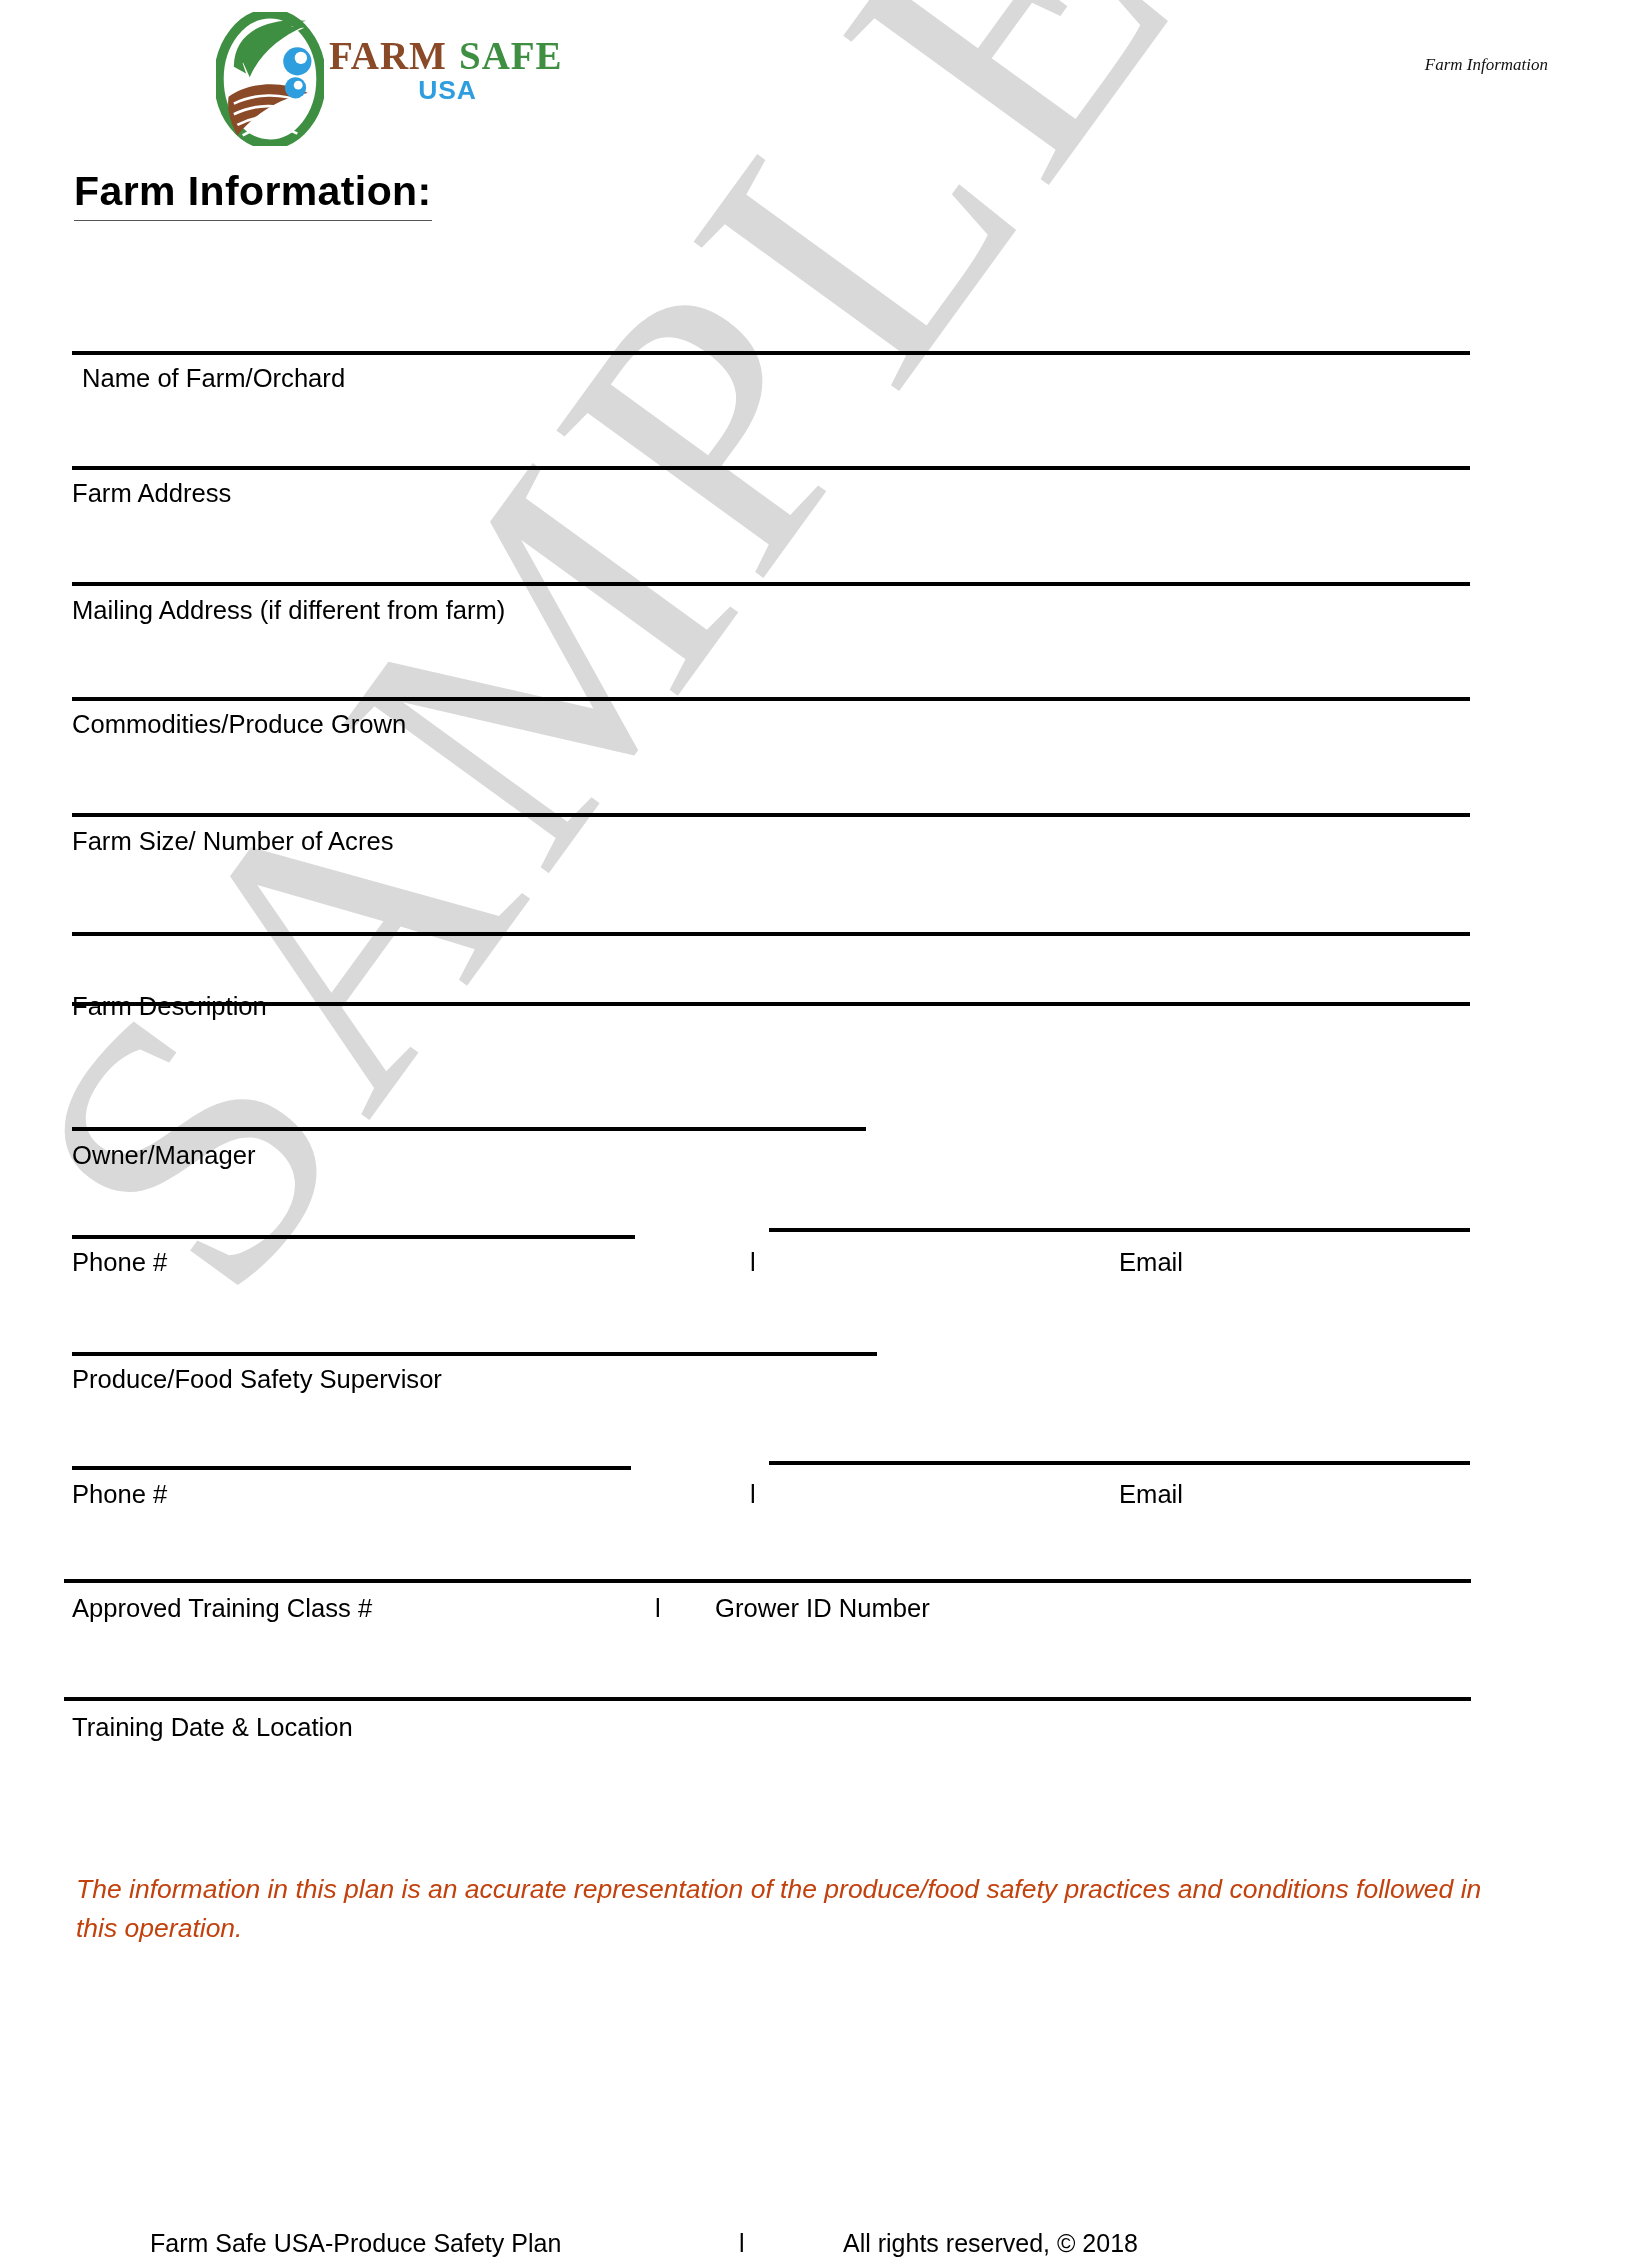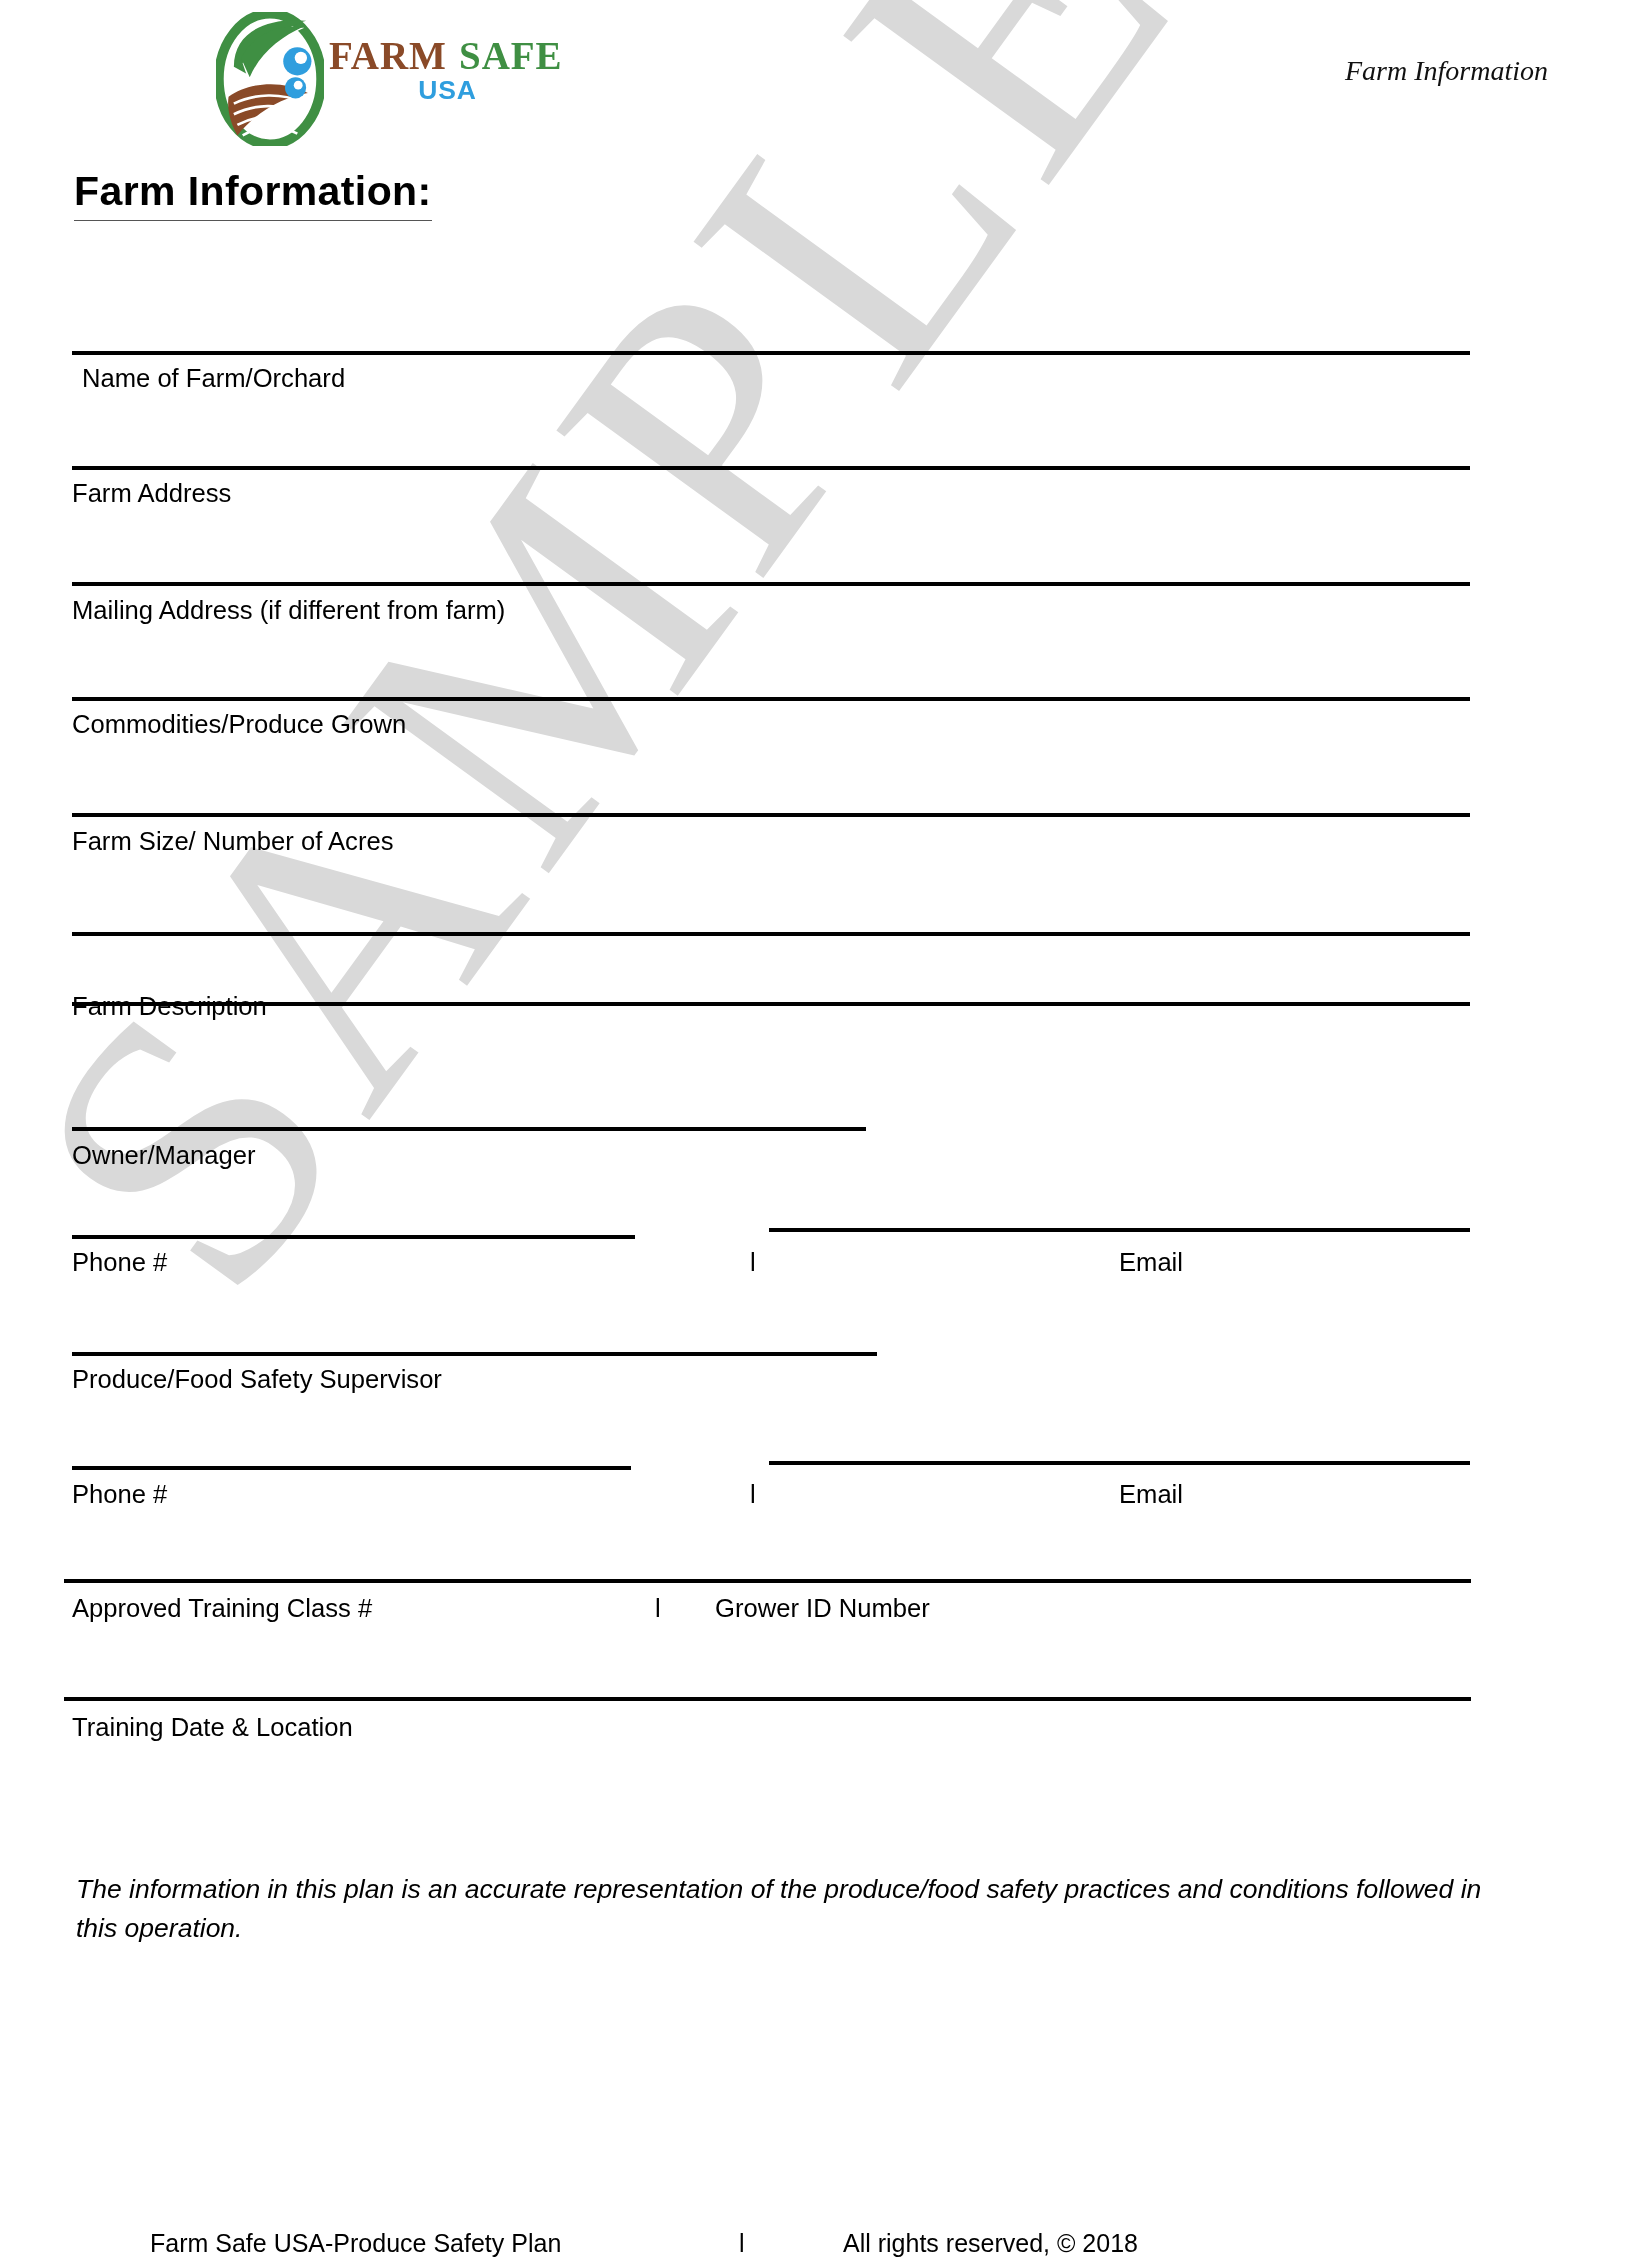--- a/index.html
+++ b/index.html
@@ -95,21 +95,21 @@
     text-align: center;
     width: 184px;
     margin-left: 26.5px;
   }
   .header-right {
     position: absolute;
     right: 92px;
     top: 55px;
     font-family: "Liberation Serif", serif;
     font-style: italic;
-    font-size: 28px;
+    font-size: 17px;
     color: #111111;
     white-space: nowrap;
   }
 
   
   .page-title {
     position: absolute;
     left: 74px;
     top: 168px;
     z-index: 3;
@@ -153,21 +153,21 @@
   
   .statement {
     position: absolute;
     left: 76px;
     top: 1870px;
     width: 1447px;
     z-index: 3;
     font-size: 26.5px;
     line-height: 39px;
     font-style: italic;
-    color: #000000;
+    color: #c2410c;
   }
 
   
   .footer {
     position: absolute;
     left: 0;
     top: 2188px;
     width: 1636px;
     z-index: 3;
     font-size: 25px;

